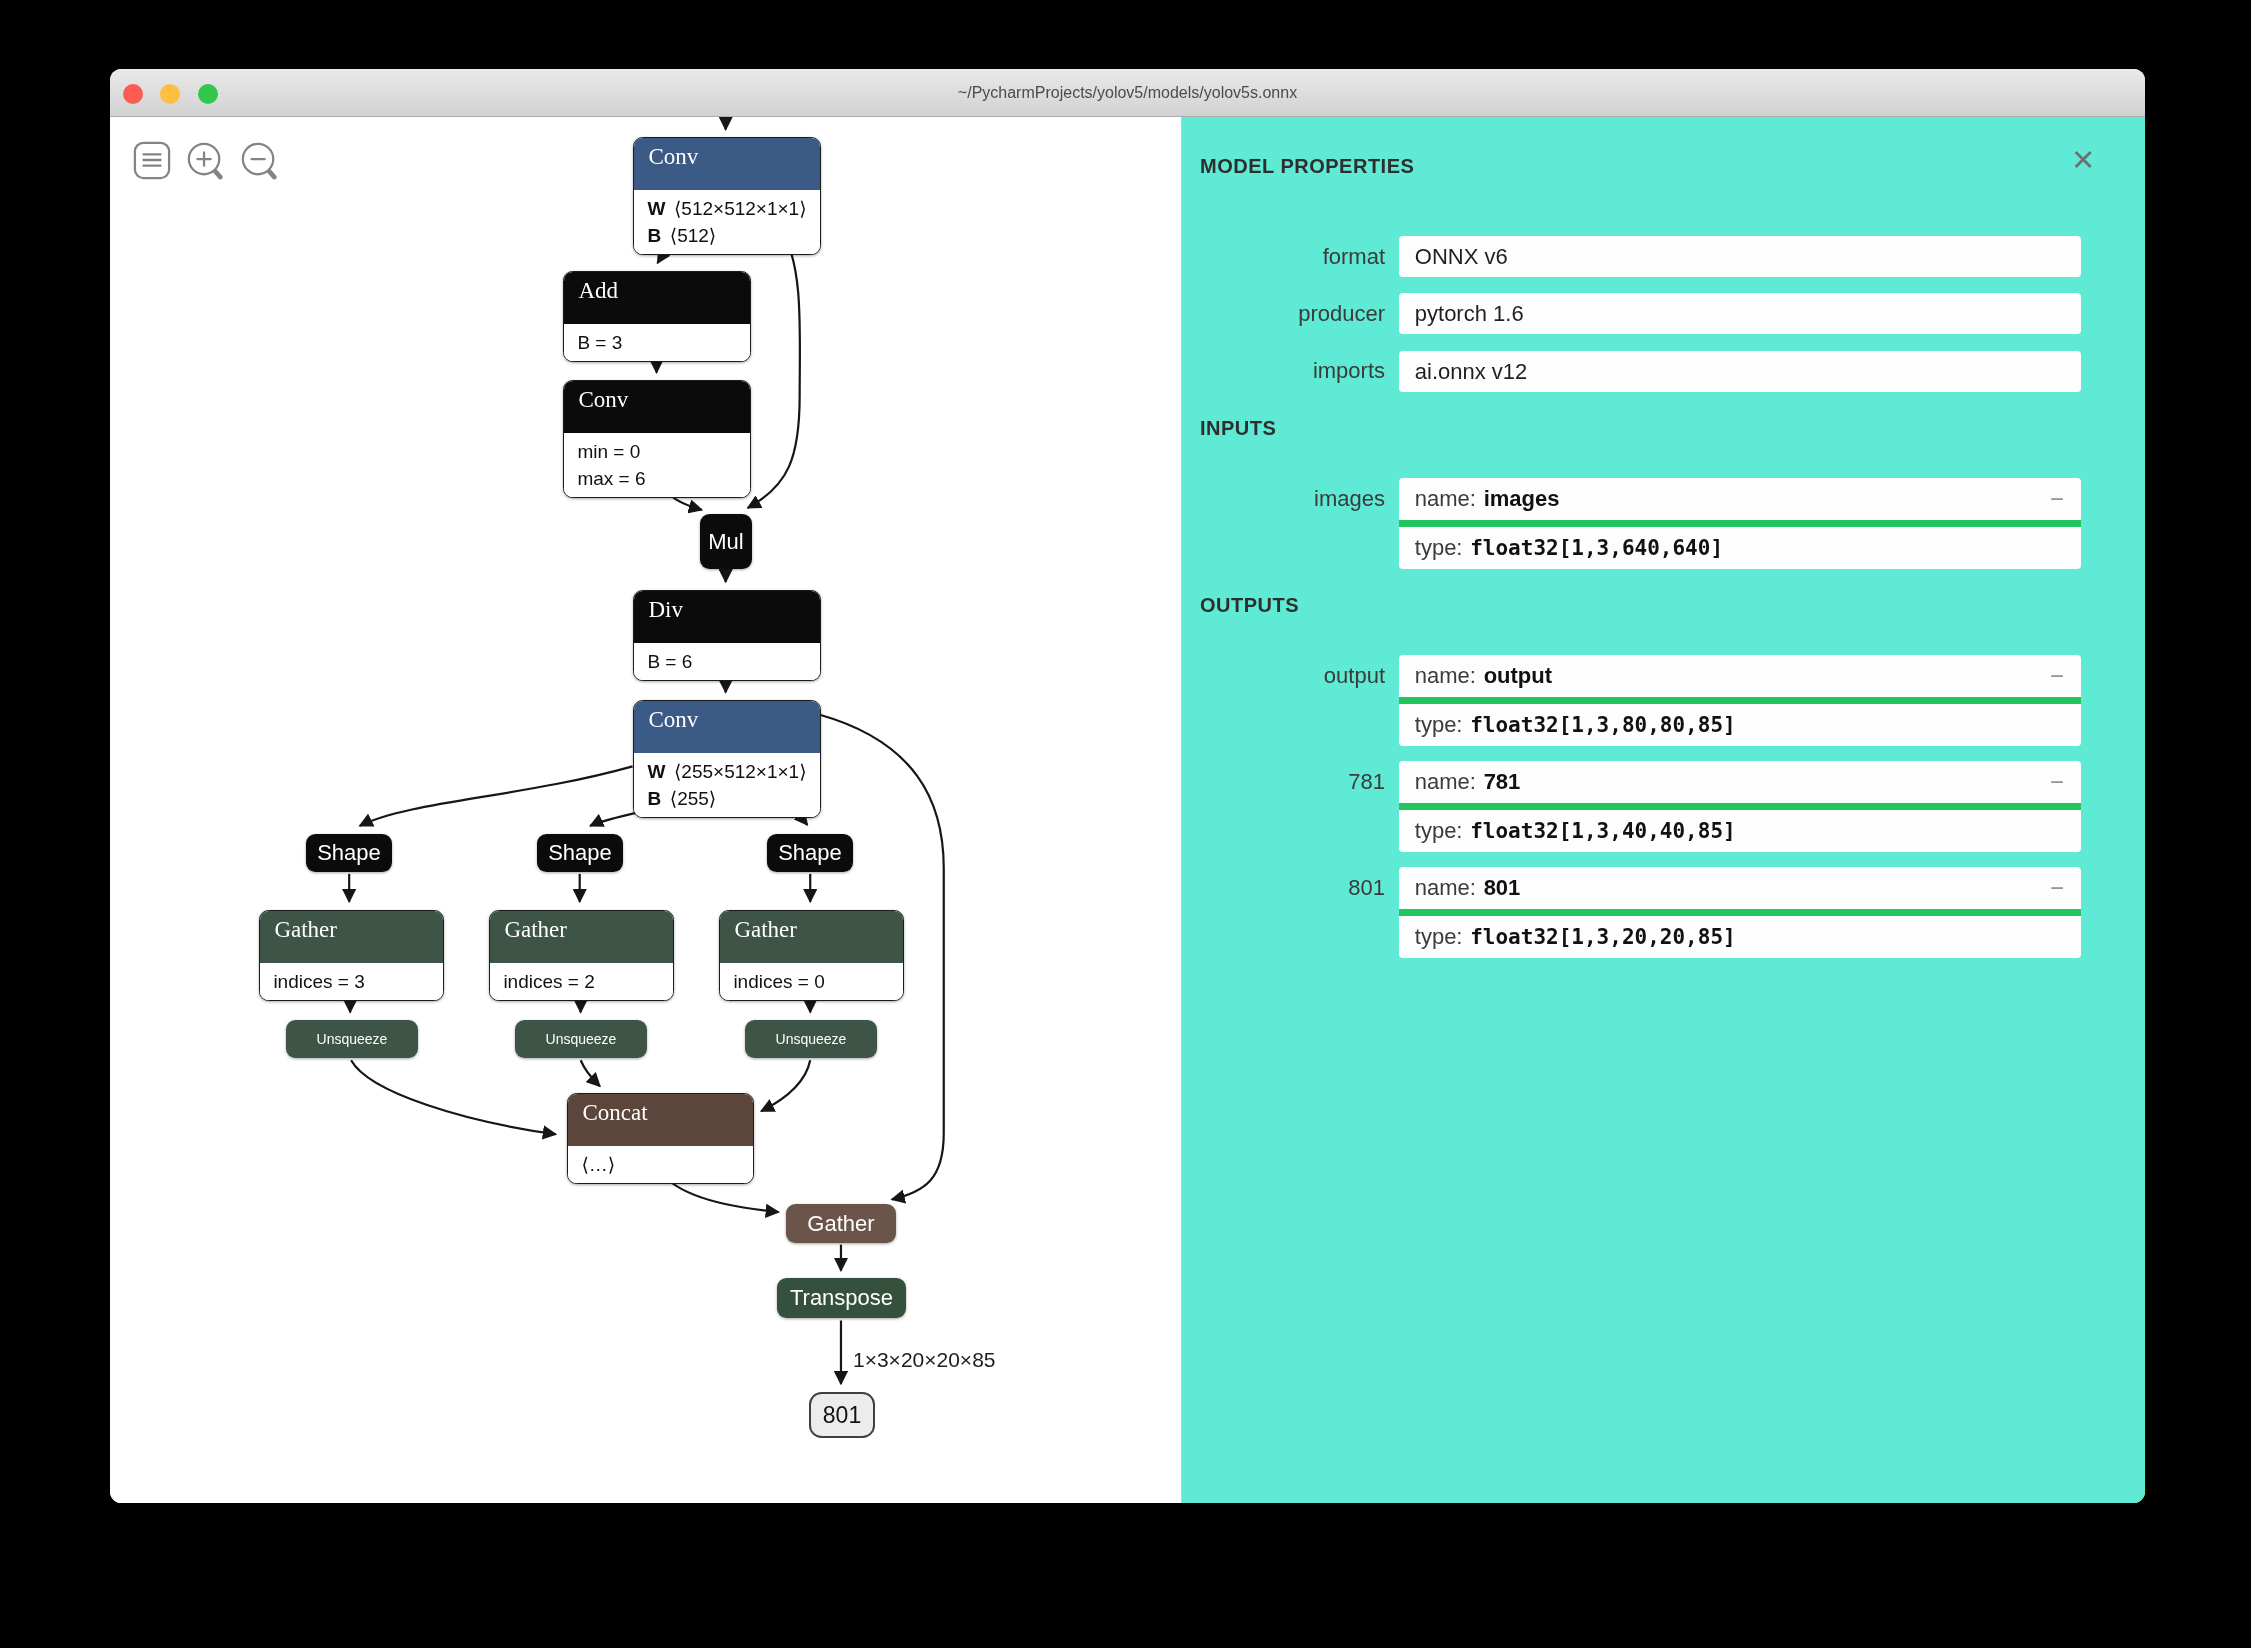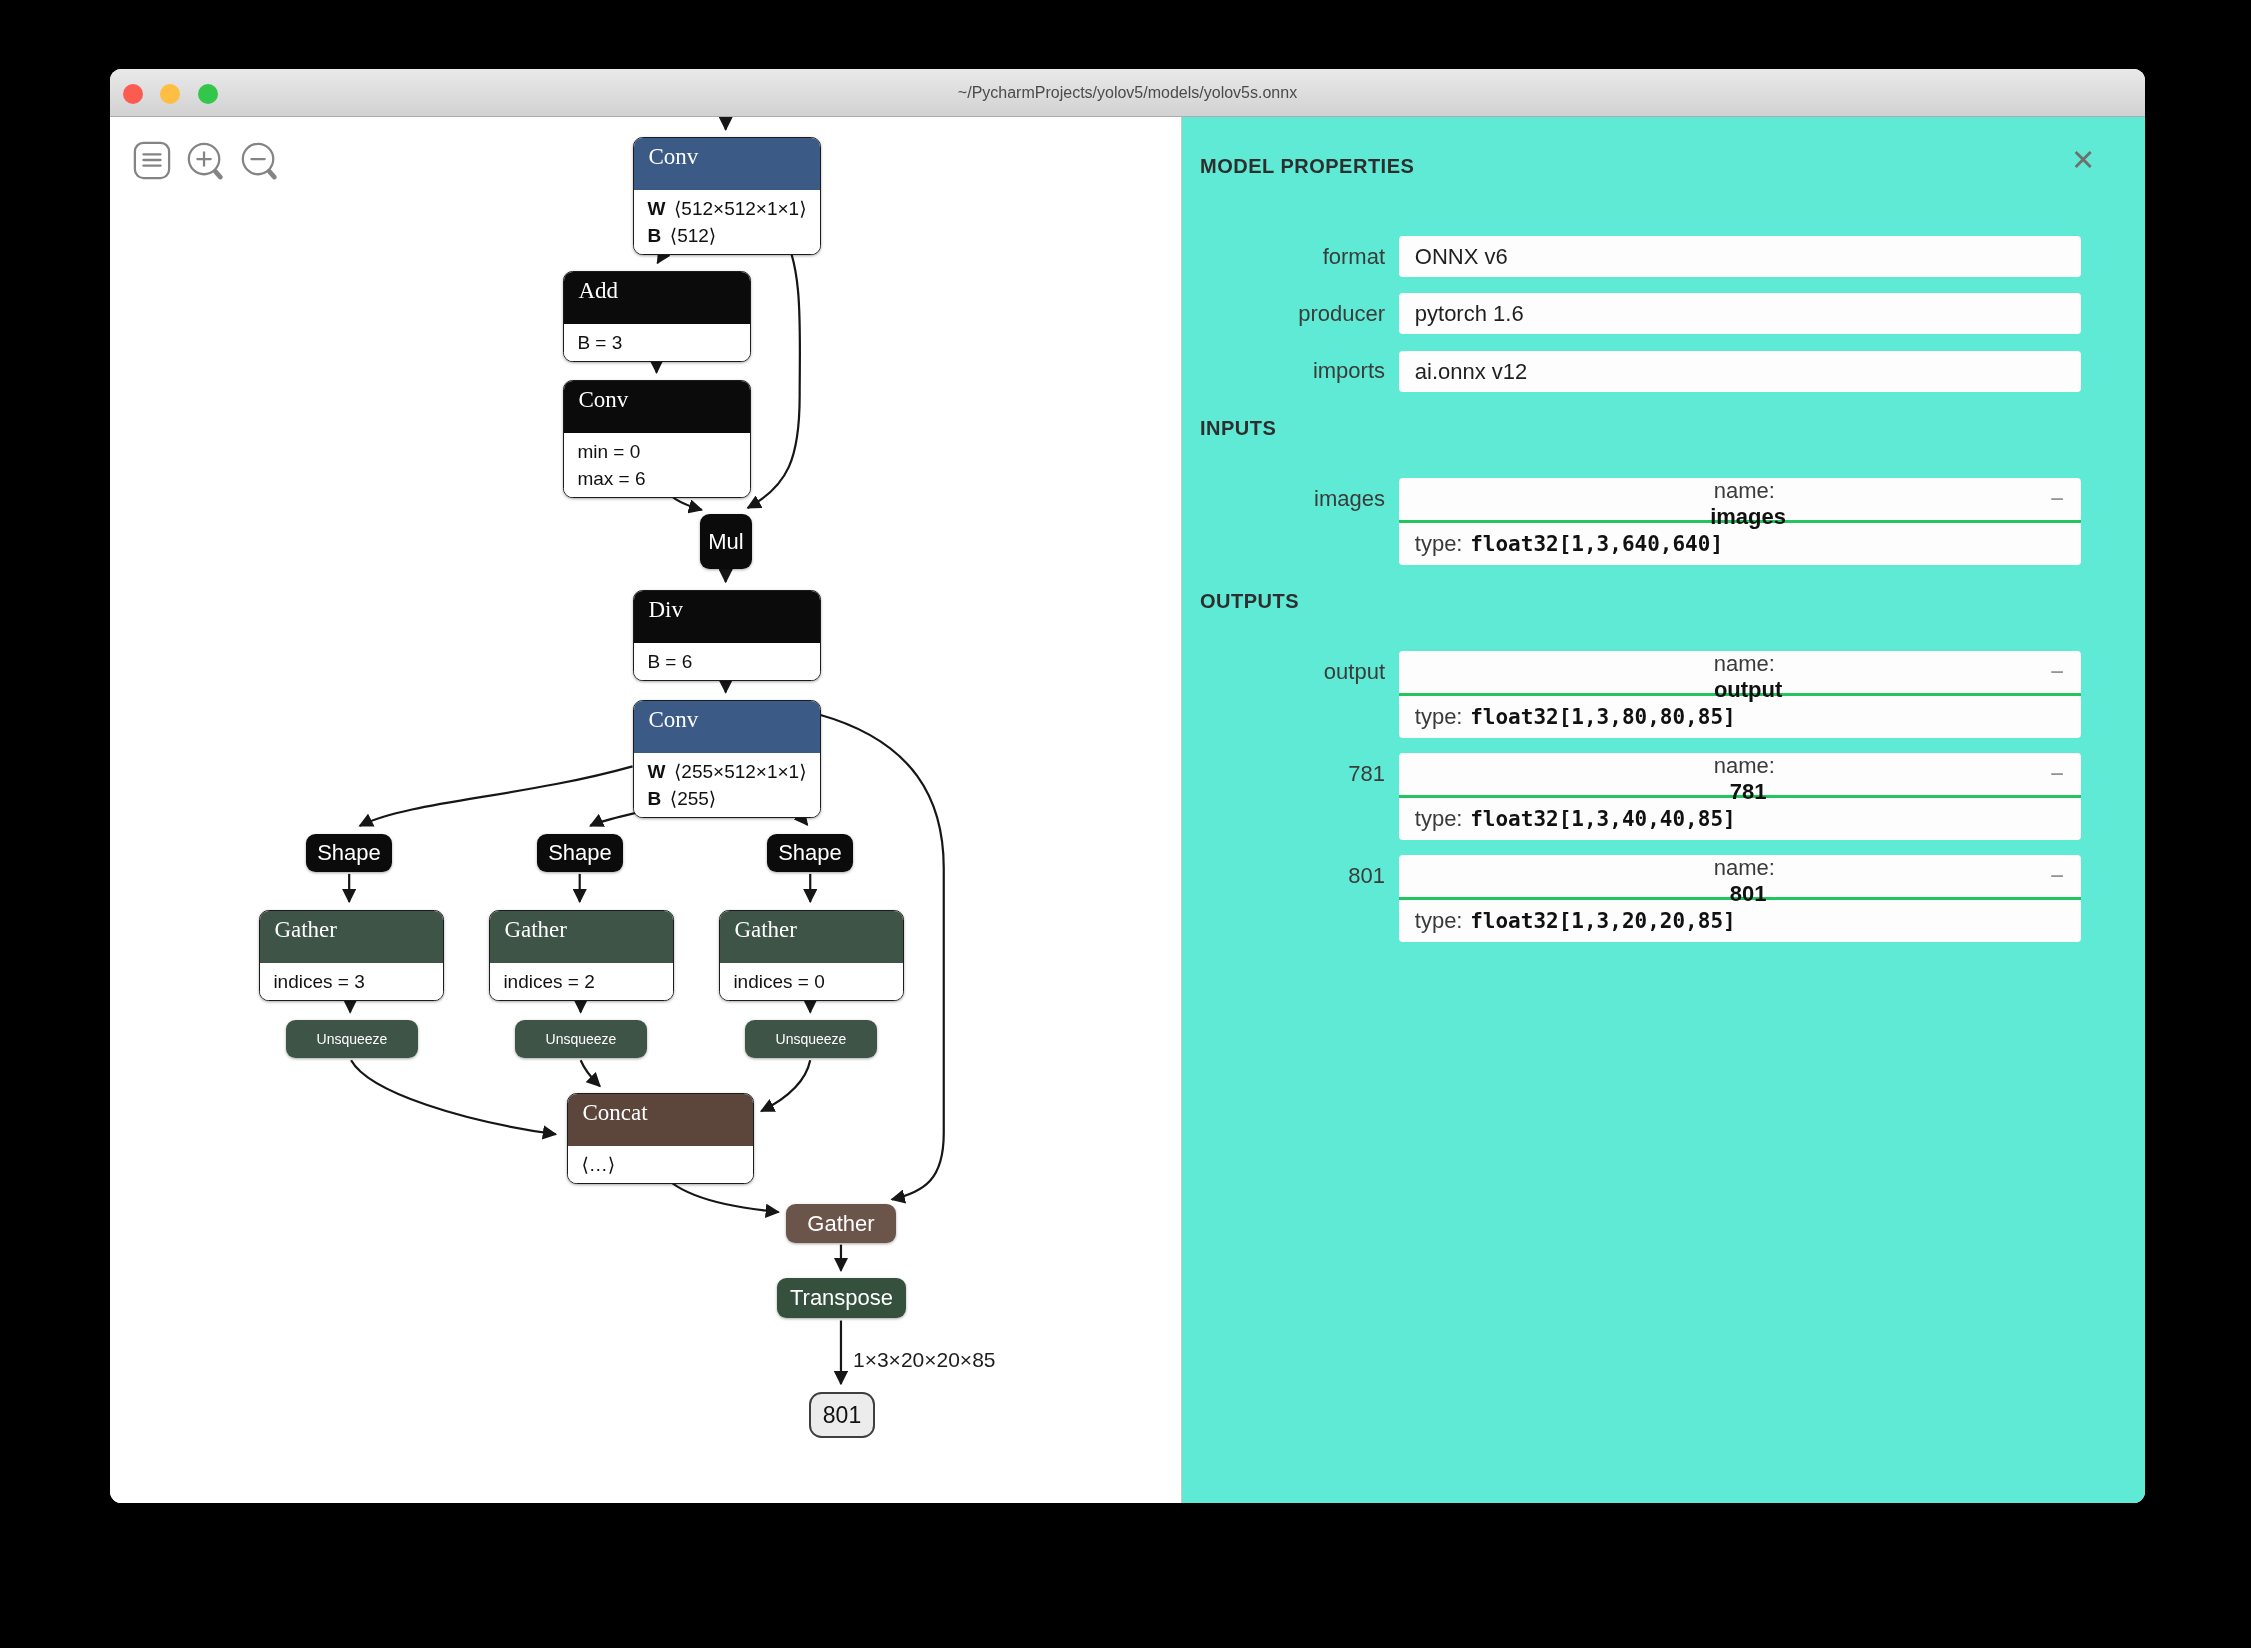--- a/index.html
+++ b/index.html
@@ -55,21 +55,21 @@
   .plabel{text-align:right;font-size:22px;color:#3b3b3b;}
   .pval{height:41px;line-height:41px;background:#fdfdfd;border-radius:3.8px;padding-left:15.4px;
         font-size:22px;color:#1f1f1f;box-sizing:border-box;}
   .section{margin-top:25px;font-size:20px;font-weight:bold;letter-spacing:0.5px;color:#2e2e2e;}
   .io-list{margin-top:38px;}
   .iorow{display:grid;grid-template-columns:185px 682px;column-gap:14.4px;margin-bottom:15.4px;}
   .io-label{text-align:right;font-size:22px;color:#3b3b3b;line-height:42px;}
   .io-box{background:#fdfdfd;border-radius:3.8px;overflow:hidden;}
   .io-line{position:relative;height:42px;display:flex;align-items:center;padding-left:15.4px;
            font-size:22px;}
-  .io-line.first{border-bottom:3px solid #22c55e;flex-direction:column;}
+  .io-line.first{border-bottom:7px solid #22c55e;}
   .io-k{color:#3b3b3b;margin-right:7.7px;}
   .io-v{font-weight:bold;color:#111;}
   .io-v.mono{font-family:"DejaVu Sans Mono",monospace;font-size:21px;}
   .io-collapse{position:absolute;right:17.3px;top:0;height:42px;line-height:42px;color:#909090;
                font-size:24px;cursor:pointer;}
   svg .stroke{stroke:#848484;stroke-width:2.4;fill:none;stroke-linecap:round;}
 </style>
 </head>
 <body>
 

